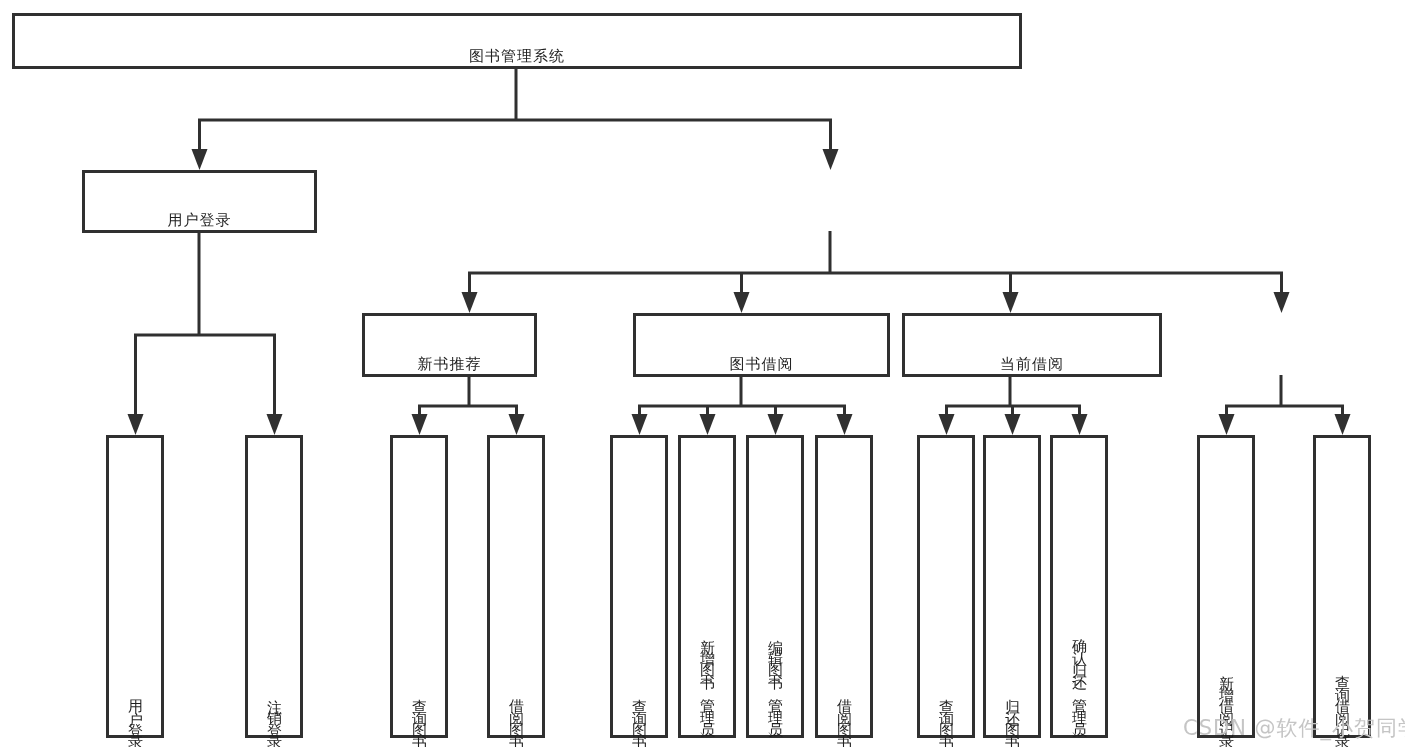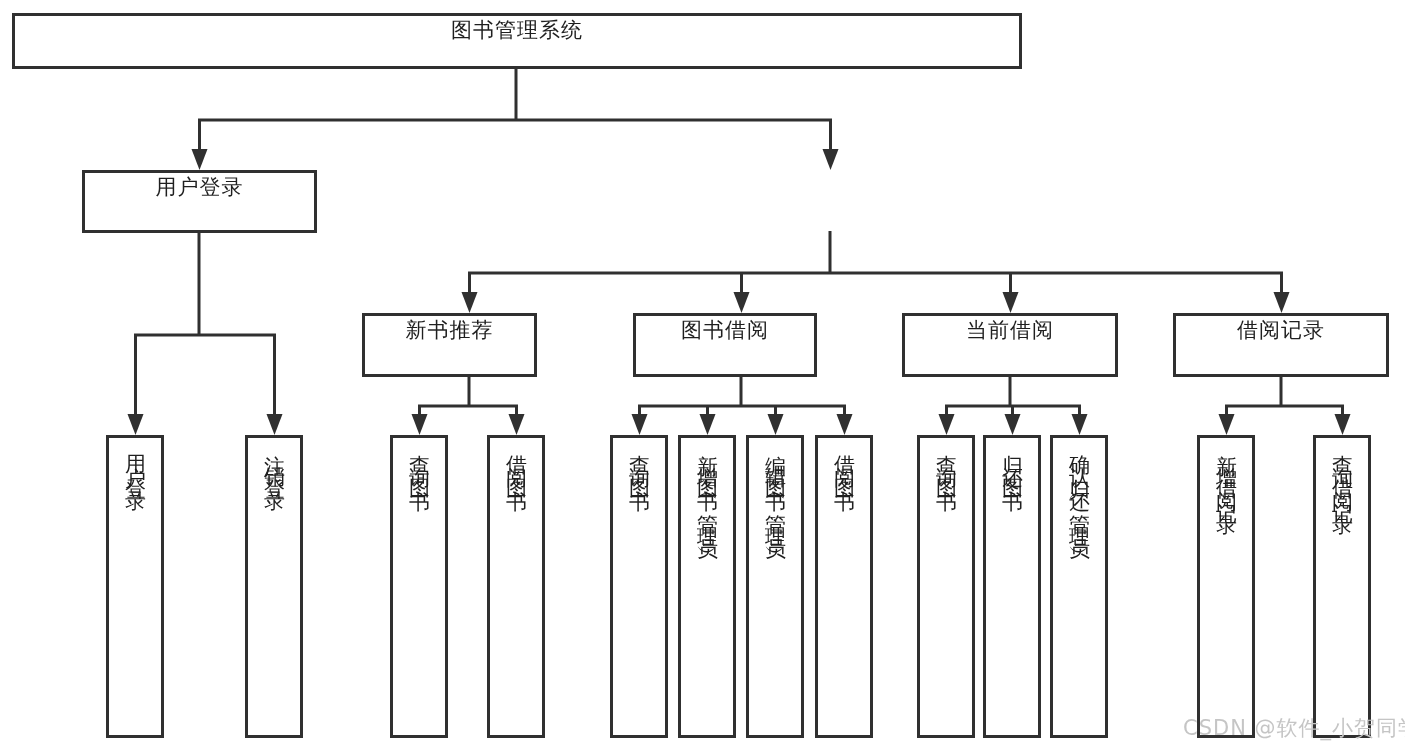--- a/index.html
+++ b/index.html
@@ -18,22 +18,22 @@
   .hline{position:absolute;height:3px;background:var(--line);transform:translateY(-50%);}
   .drop{position:absolute;width:17px;transform:translateX(-50%);}
   .drop::before{content:"";position:absolute;left:50%;transform:translateX(-50%);
     top:0;bottom:6px;width:3px;background:var(--line);}
   .drop::after{content:"";position:absolute;left:50%;transform:translateX(-50%);bottom:0;
     width:0;height:0;border-left:8.5px solid transparent;border-right:8.5px solid transparent;
     border-top:21px solid var(--line);}
 
   
   .node{position:absolute;border:3px solid var(--line);background:#fff;
-    display:flex;align-items:flex-start;justify-content:center;
-    font-size:21px;letter-spacing:1px;color:var(--text);z-index:2;}
+    display:flex;align-items:flex-end;justify-content:center;
+    font-size:15px;letter-spacing:1px;color:var(--text);z-index:2;}
   .vnode span{writing-mode:vertical-rl;text-orientation:mixed;
     letter-spacing:12px;line-height:1;white-space:nowrap;}
 
   .watermark{position:absolute;left:1183px;top:714px;font-size:21px;
     color:var(--wm);letter-spacing:1px;z-index:5;white-space:nowrap;}
 </style>
 </head>
 <body>
 
 <div class="stage">
@@ -82,28 +82,25 @@
     <span>图书管理系统</span>
   </div>
 
   <div class="node" style="left:82px;top:170px;width:235px;height:63px">
     <span>用户登录</span>
   </div>
 
   <div class="node" style="left:362px;top:313px;width:175px;height:64px">
     <span>新书推荐</span>
   </div>
-  <div class="node" style="left:633px;top:313px;width:184px;height:64px">
+  <div class="node" style="left:633px;top:313px;width:257px;height:64px">
     <span>图书借阅</span>
   </div>
-  <div class="node" style="left:902px;top:313px;width:216px;height:64px">
+  <div class="node" style="left:902px;top:313px;width:260px;height:64px">
     <span>当前借阅</span>
-  </div>
-  <div class="node" style="left:1173px;top:313px;width:216px;height:64px">
-    <span>借阅记录</span>
   </div>
 
   <div class="node vnode" style="left:106px;top:435px;width:58px;height:303px">
     <span>用户登录</span>
   </div>
   <div class="node vnode" style="left:245px;top:435px;width:58px;height:303px">
     <span>注销登录</span>
   </div>
 
   <div class="node vnode" style="left:390px;top:435px;width:58px;height:303px">

